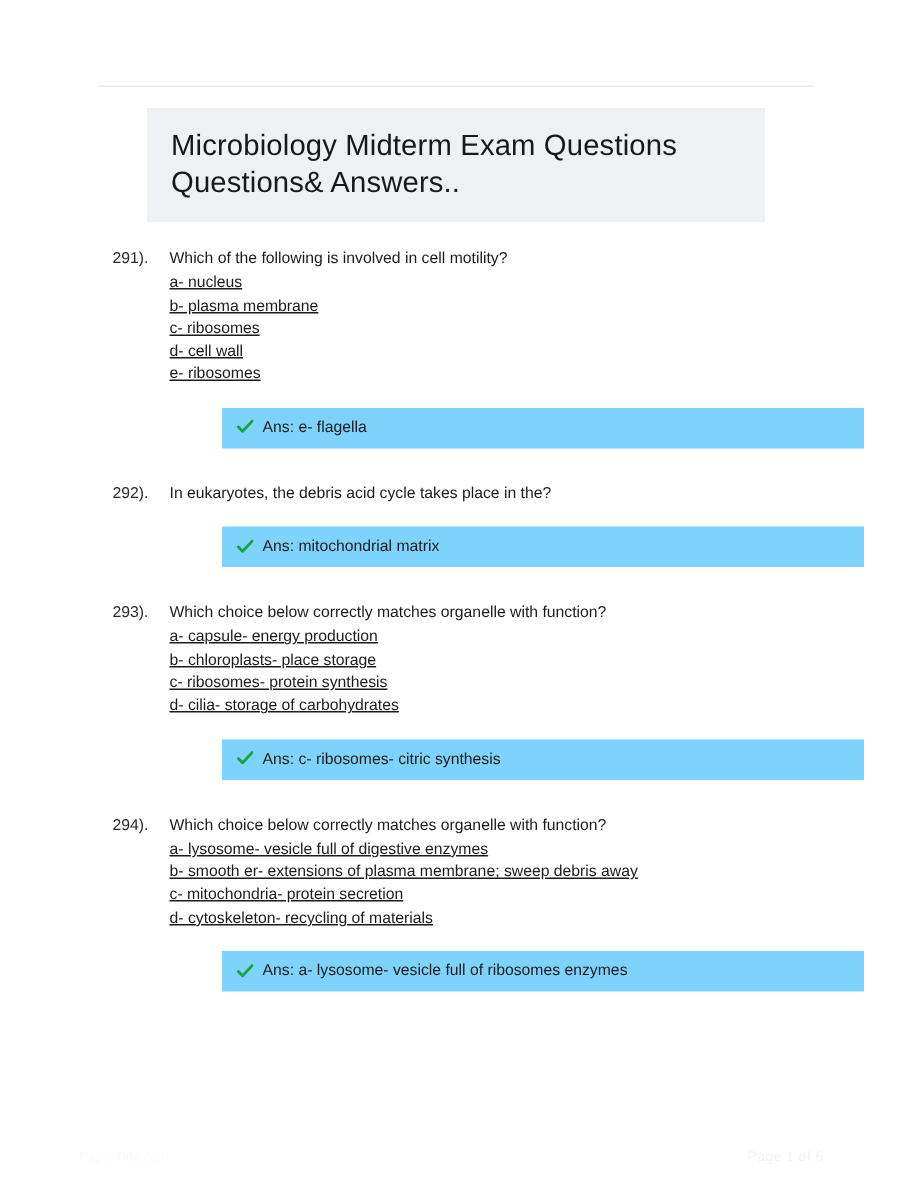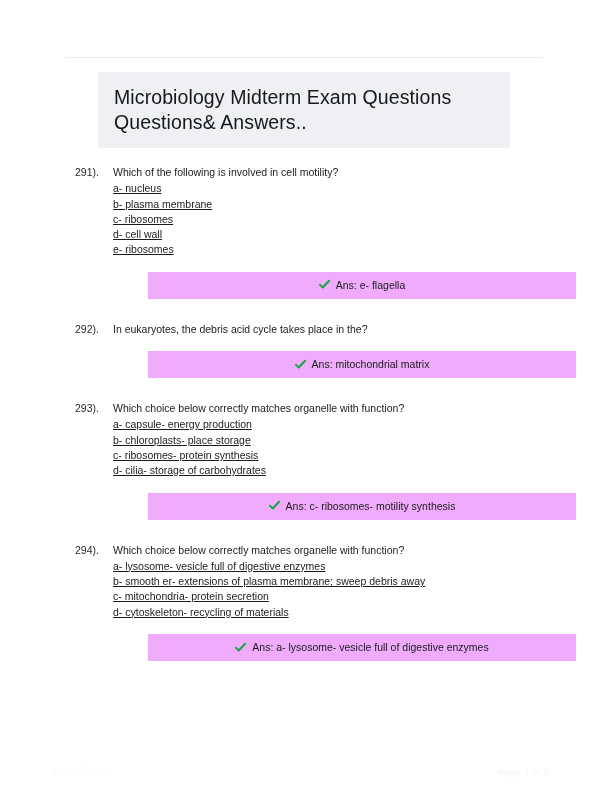--- a/index.html
+++ b/index.html
@@ -103,26 +103,25 @@
     line-height: 15.3px;
     color: #1b1b1b;
   }
 
   
   .answer-bar {
     position: relative;
     margin-top: 14px;
     margin-left: 35px;
     width: 428px;
-    background: #f0abfc;
+    background: #7dd3fc;
     padding: 6px 10px 7px 10px;
     display: flex;
     align-items: center;
     gap: 6px;
-    justify-content: center;
   }
   .check-icon {
     flex: 0 0 auto;
     width: 11px;
     height: 11px;
     display: inline-block;
     line-height: 0;
   }
   .check-icon svg { display: block; }
   .answer-text {
@@ -213,41 +212,41 @@
             <li>b- chloroplasts- place storage</li>
             <li>c- ribosomes- protein synthesis</li>
             <li>d- cilia- storage of carbohydrates</li>
           </ul>
           <div class="answer-bar">
             <span class="check-icon">
               <svg width="11" height="11" viewBox="0 0 12 12" aria-hidden="true">
                 <path d="M1 6.2 L4.1 9.3 L11 1.9" fill="none" stroke="#19a340" stroke-width="2.1" stroke-linecap="round" stroke-linejoin="round"></path>
               </svg>
             </span>
-            <span class="answer-text">Ans: c- ribosomes- motility synthesis</span>
+            <span class="answer-text">Ans: c- ribosomes- citric synthesis</span>
           </div>
         </div>
       </div>
       <div class="qblock">
         <div class="qnum">294).</div>
         <div class="qbody">
           <p class="qtext">Which choice below correctly matches organelle with function?</p>
           <ul class="choices">
             <li>a- lysosome- vesicle full of digestive enzymes</li>
             <li>b- smooth er- extensions of plasma membrane; sweep debris away</li>
             <li>c- mitochondria- protein secretion</li>
             <li>d- cytoskeleton- recycling of materials</li>
           </ul>
           <div class="answer-bar">
             <span class="check-icon">
               <svg width="11" height="11" viewBox="0 0 12 12" aria-hidden="true">
                 <path d="M1 6.2 L4.1 9.3 L11 1.9" fill="none" stroke="#19a340" stroke-width="2.1" stroke-linecap="round" stroke-linejoin="round"></path>
               </svg>
             </span>
-            <span class="answer-text">Ans: a- lysosome- vesicle full of digestive enzymes</span>
+            <span class="answer-text">Ans: a- lysosome- vesicle full of ribosomes enzymes</span>
           </div>
         </div>
       </div>
     </div>
 
   <div class="footer">
     <div class="watermark">PaperTitle.com</div>
     <div class="page-num">Page 1 of 6</div>
   </div>
 

